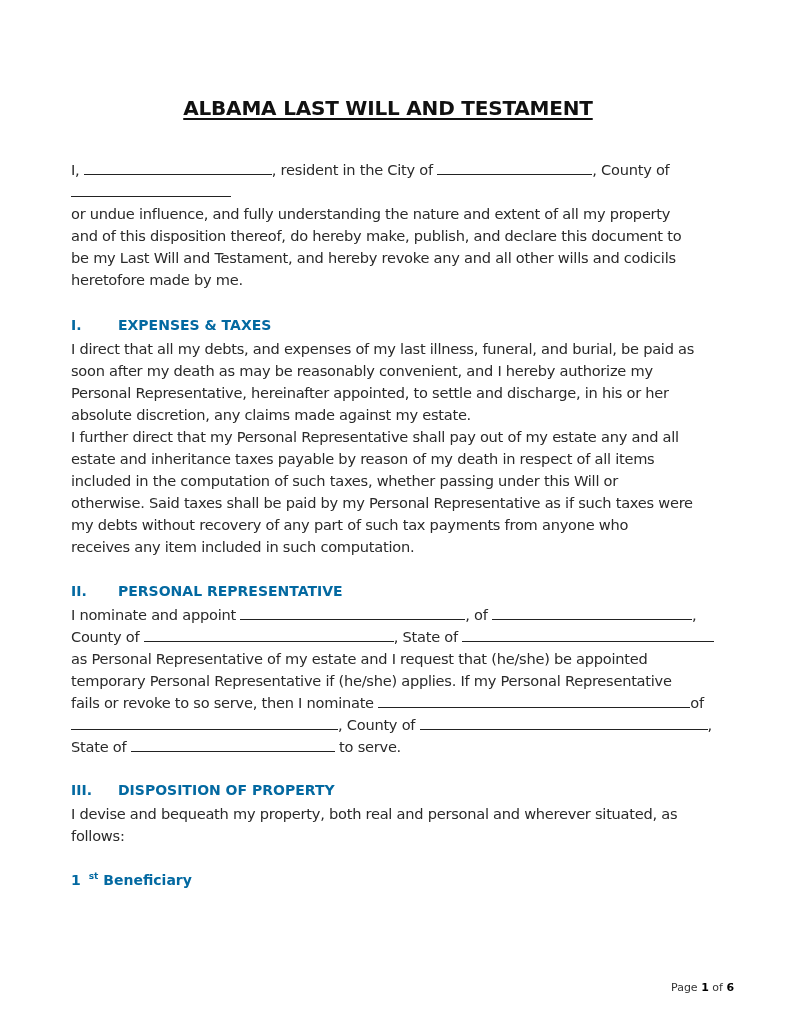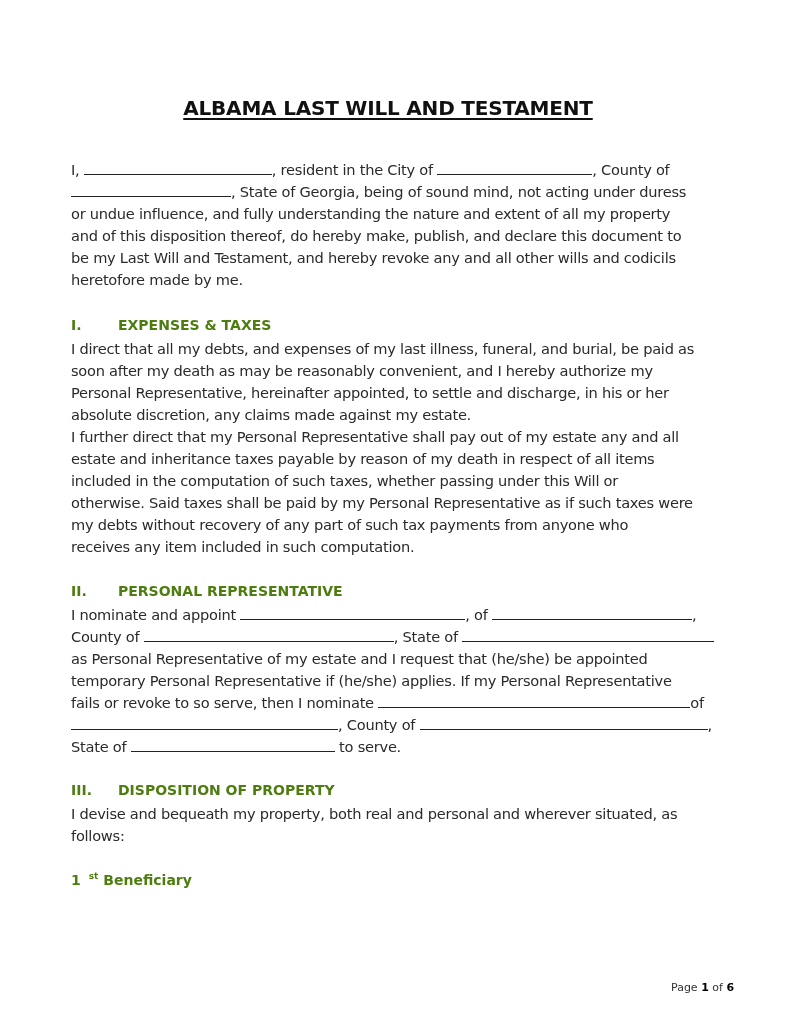--- a/index.html
+++ b/index.html
@@ -3,38 +3,38 @@
 <meta charset="utf-8">
 <style>
   html, body { margin:0; padding:0; background:#ffffff; }
   body { width:800px; height:1035px; position:relative; overflow:hidden;
          font-family:"DejaVu Sans", sans-serif; color:#222; }
   .title { position:absolute; left:0; width:776px; top:96px; text-align:center;
            font-weight:bold; font-size:20px; color:#111; text-decoration:underline;
            text-underline-offset:3px; letter-spacing:-0.2px; }
   .line { position:absolute; left:71px; font-size:14.6px; line-height:22px;
           white-space:nowrap; color:#2a2a2a; letter-spacing:-0.25px;text-align:right; }
-  .heading { position:absolute; left:71px; font-size:14px; font-weight:bold; color:#4d7c0f;
+  .heading { position:absolute; left:71px; font-size:14px; font-weight:bold; color:#0369a1;
              white-space:nowrap; }
   .heading .num { display:inline-block; width:47px; }
   .blank { display:inline-block; border-bottom:1px solid #222; height:14px; vertical-align:baseline; }
   .sup { font-size:9px; vertical-align:super;padding-left:8px; }
   .footer { position:absolute; top:981px; left:671px; font-size:11px; color:#333; }
   .footer b { color:#000; }
 </style>
 </head>
 <body>
 
 <div class="title">ALBAMA LAST WILL AND TESTAMENT</div>
 
 <div class="line" style="top:159px">
   <span>I, </span><span class="blank" style="width:188px"></span><span>, resident in the City of </span><span class="blank" style="width:155px"></span><span>, County of</span>
 </div>
 <div class="line" style="top:181px">
-  <span class="blank" style="width:160px"></span><span>, State of Georgia, being of sound mind, not acting under duress</span>
+  <span class="blank" style="width:160px"></span>
 </div>
 <div class="line" style="top:203px">or undue influence, and fully understanding the nature and extent of all my property</div>
 <div class="line" style="top:225px">and of this disposition thereof, do hereby make, publish, and declare this document to</div>
 <div class="line" style="top:247px">be my Last Will and Testament, and hereby revoke any and all other wills and codicils</div>
 <div class="line" style="top:269px">heretofore made by me.</div>
 
 <div class="heading" style="top:317px">
   <span class="num">I.</span><span>EXPENSES &amp; TAXES</span>
 </div>
 <div class="line" style="top:338px">I direct that all my debts, and expenses of my last illness, funeral, and burial, be paid as</div>

